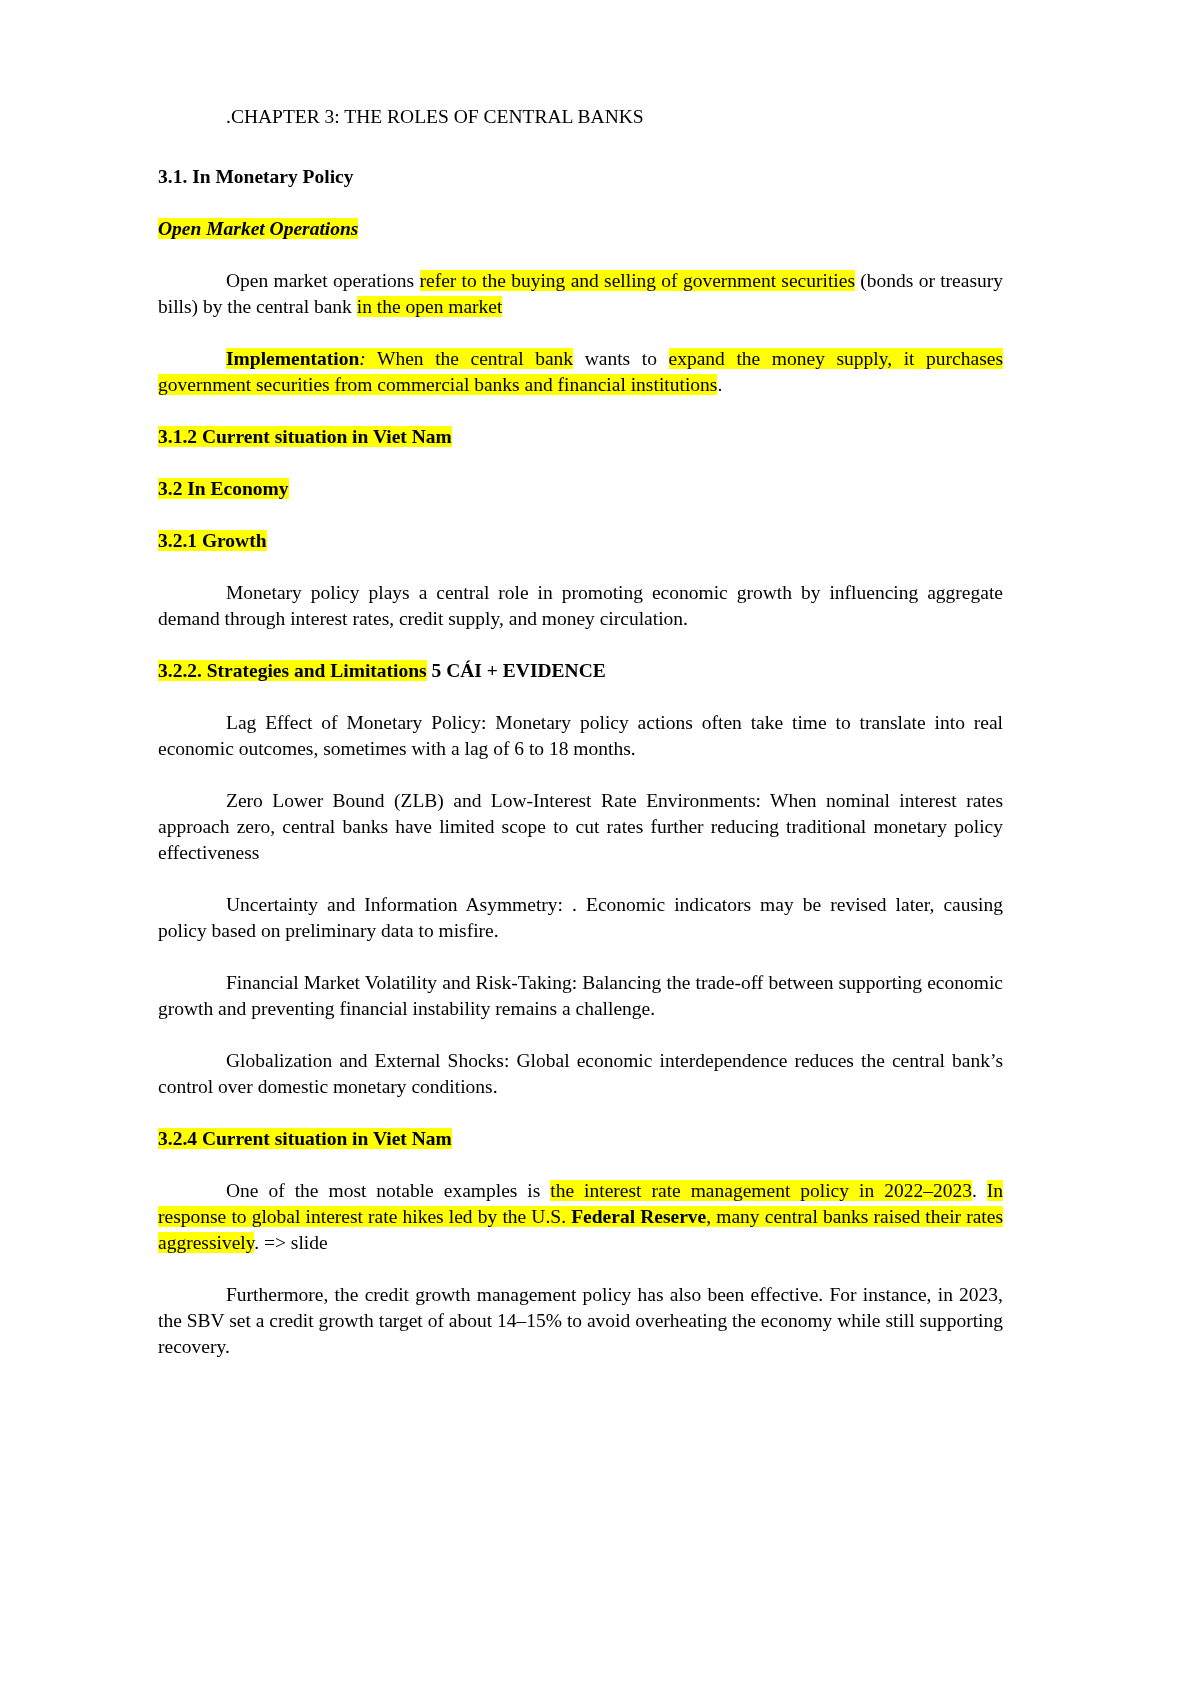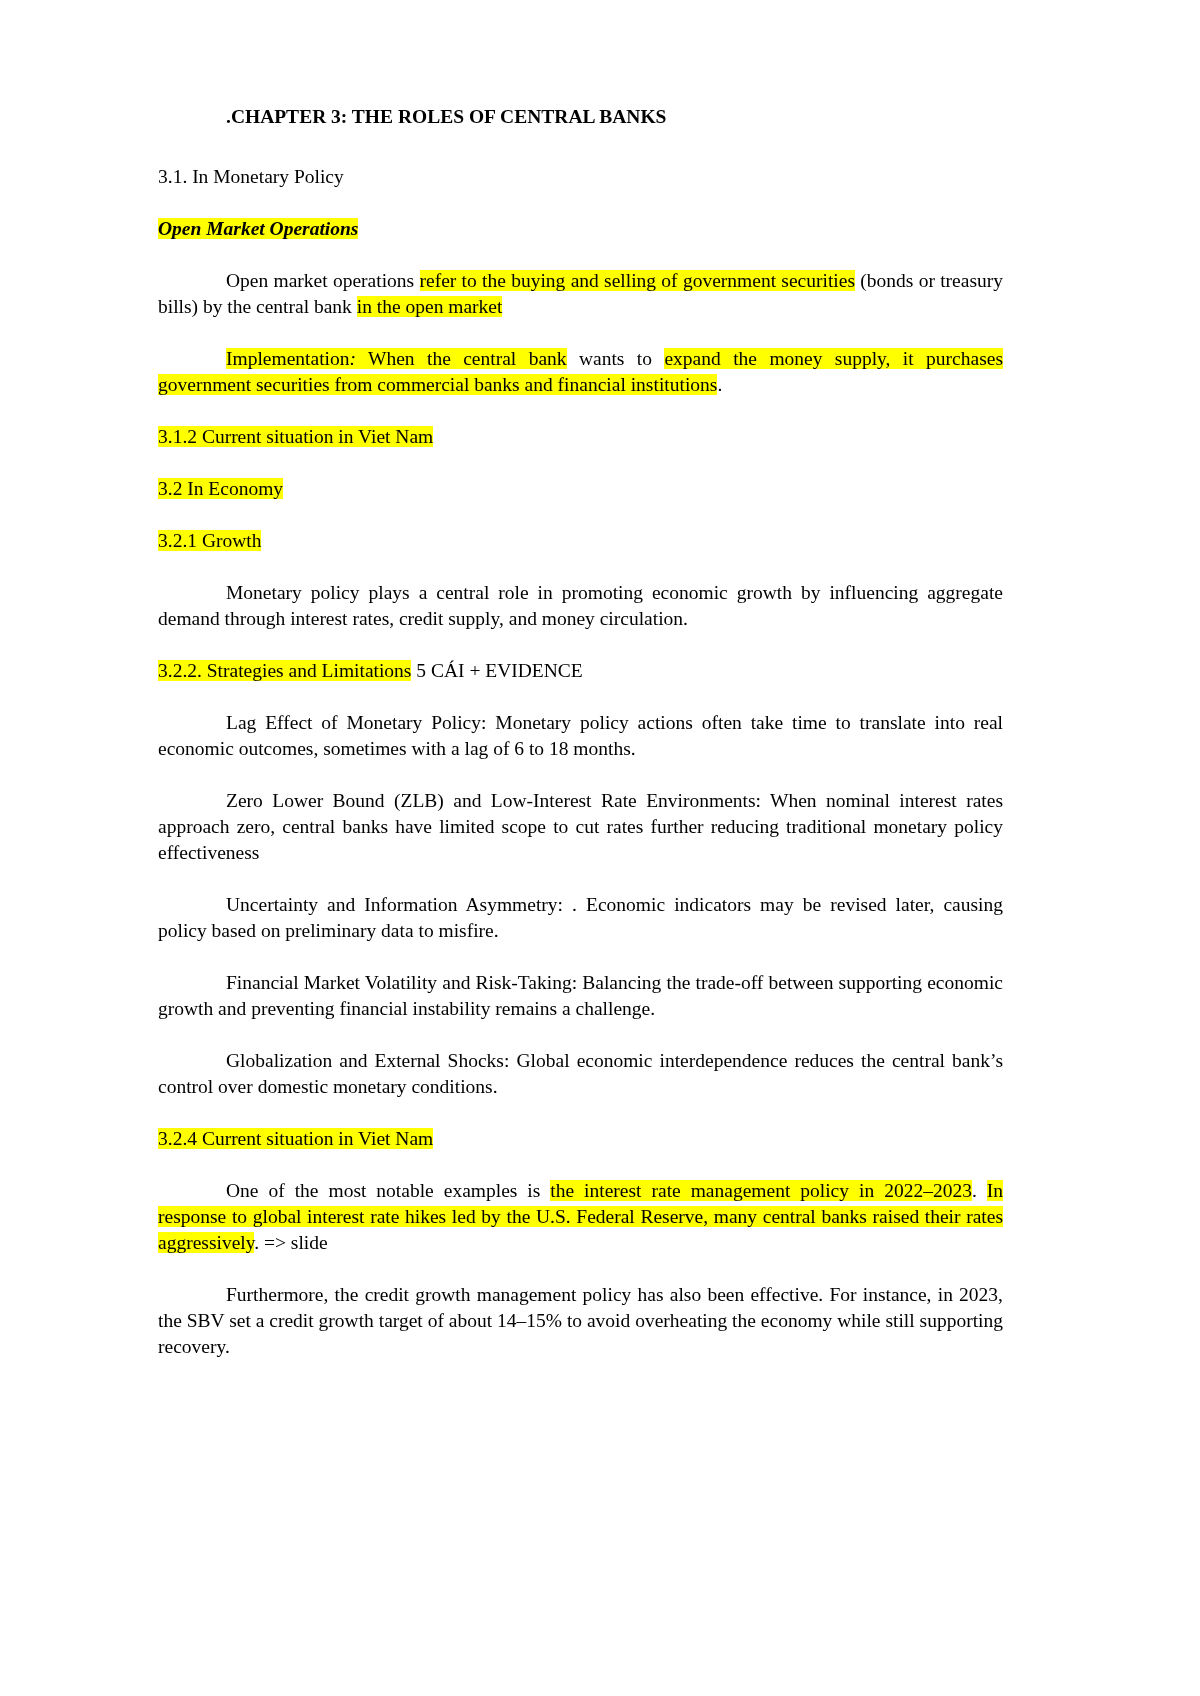--- a/index.html
+++ b/index.html
@@ -4,22 +4,22 @@
 <style>
   html, body { margin: 0; padding: 0; background: #ffffff; }
   body { width: 1200px; height: 1696px; position: relative; overflow: hidden; }
   .page {
     position: absolute; left: 158px; top: 104px; width: 845px;
     font-family: "Liberation Serif", "DejaVu Serif", serif;
     font-size: 19.5px; line-height: 26px; color: #000;
   }
   .p { margin: 0 0 26px 0; text-align: justify; }
   .indent { text-indent: 68px; }
-  .title { text-indent: 68px; margin-bottom: 34px; font-weight: bold; }
-  .b { font-weight: normal; margin-top: 21px; }
+  .title { text-indent: 68px; margin-bottom: 34px; }
+  .b { font-weight: bold; margin-top: 21px; }
   .bi { font-weight: bold; font-style: italic; }
   .hl { background: #ffff00; }
   .gap-tools { display: inline-block; width: 42px; }
 </style>
 </head>
 <body>
 
 <div class="page">
 
   <p class="p title">.CHAPTER 3: THE ROLES OF CENTRAL BANKS</p>

